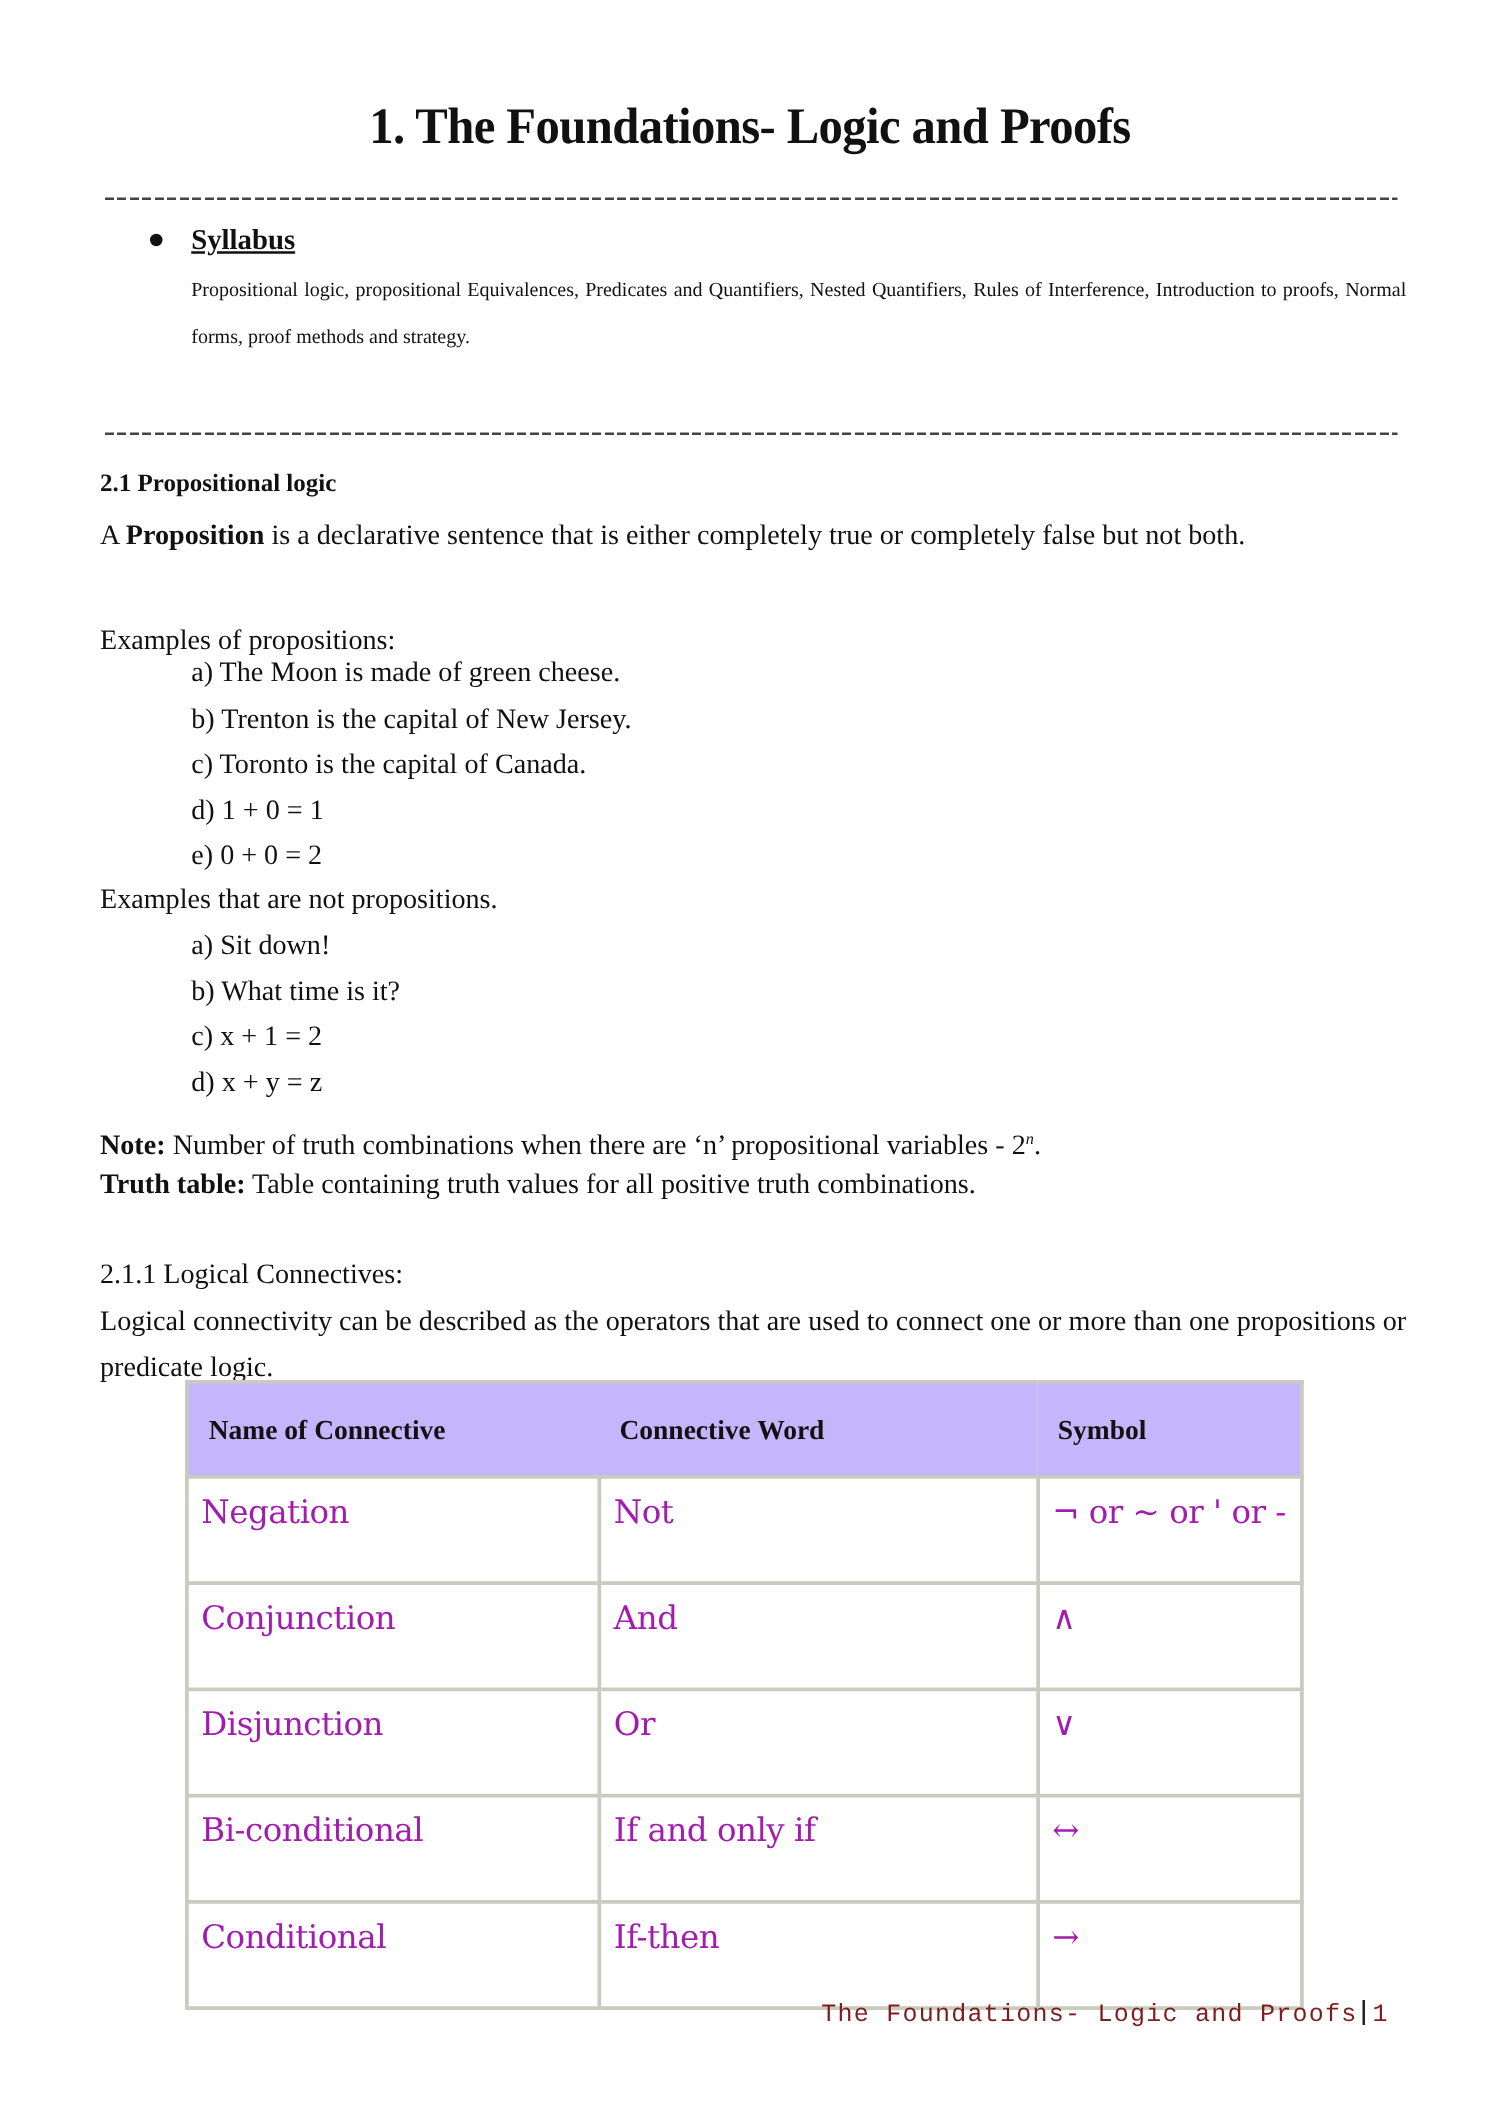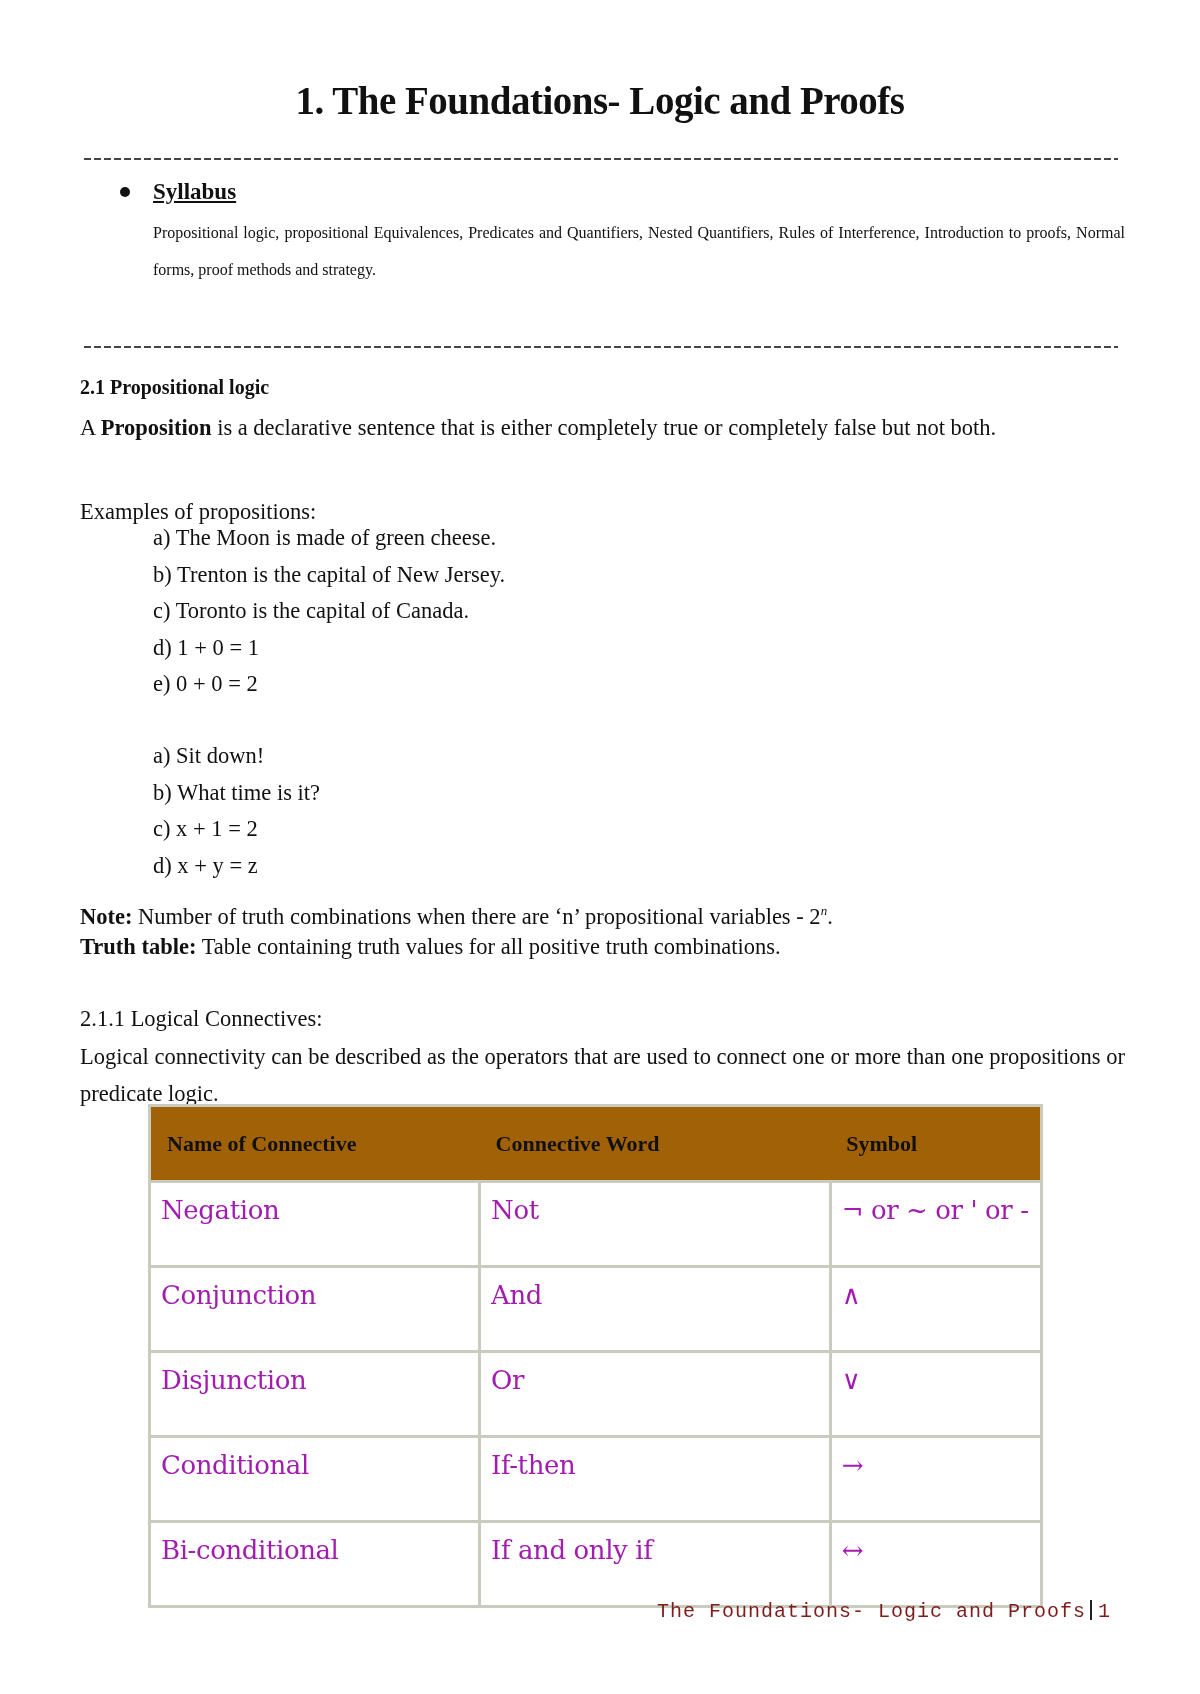--- a/index.html
+++ b/index.html
@@ -35,21 +35,21 @@
     .list2 { top: 738px; }
     .p-note { top: 893px; }
     .p-truth { top: 929px; }
     .h3 { position: absolute; left: 80px; top: 1002px; font-size: 22.5px; font-weight: normal; line-height: 34px; }
     .p-lc { top: 1039px; }
 
     sup { font-size: 13px; font-style: italic; }
 
     table.conn { position: absolute; left: 148px; top: 1104px; width: 895px;
                  border-collapse: collapse; border: 3px solid #c8cbbd; }
-    table.conn th { background: #a16207; text-align: left; font-size: 22px; font-weight: bold;
+    table.conn th { background: #c4b5fd; text-align: left; font-size: 22px; font-weight: bold;
                     height: 73px; padding: 0 0 0 16px; vertical-align: middle; }
     table.conn td { border: 3px solid #c8cbbd; font-size: 26px; color: #a21caf; height: 70px;
                     padding: 12px 0 0 10px; vertical-align: top;
                     font-family: "DejaVu Serif", "Liberation Serif", serif; font-weight: normal;
                     letter-spacing: -0.4px; }
     table.conn col.c1 { width: 331px; }
     table.conn col.c2 { width: 352px; }
     table.conn col.c3 { width: 212px; }
 
     .footer { position: absolute; right: 89px; top: 1600px; font-family: "Liberation Mono", "DejaVu Sans Mono", monospace;
@@ -77,20 +77,21 @@
 
   <div class="para p-exhead">Examples of propositions:</div>
   <div class="list list1">
     <div>a) The Moon is made of green cheese.</div>
     <div>b) Trenton is the capital of New Jersey.</div>
     <div>c) Toronto is the capital of Canada.</div>
     <div>d) 1 + 0 = 1</div>
     <div>e) 0 + 0 = 2</div>
   </div>
 
+  <div class="para p-nothead">Examples that are not propositions.</div>
   <div class="list list2">
     <div>a) Sit down!</div>
     <div>b) What time is it?</div>
     <div>c) x + 1 = 2</div>
     <div>d) x + y = z</div>
   </div>
 
   <div class="para p-note"><b>Note:</b><span> Number of truth combinations when there are ‘n’ propositional variables - 2</span><sup>n</sup><span>.</span></div>
 
   <div class="para p-truth"><b>Truth table:</b><span> Table containing truth values for all positive truth combinations.</span></div>
@@ -121,27 +122,27 @@
         <td>Conjunction</td>
         <td>And</td>
         <td>∧</td>
       </tr>
       <tr>
         <td>Disjunction</td>
         <td>Or</td>
         <td>∨</td>
       </tr>
       <tr>
+        <td>Bi-conditional</td>
+        <td>If and only if</td>
+        <td>↔</td>
+      </tr>
+      <tr>
         <td>Conditional</td>
         <td>If-then</td>
         <td>→</td>
-      </tr>
-      <tr>
-        <td>Bi-conditional</td>
-        <td>If and only if</td>
-        <td>↔</td>
       </tr>
     </tbody>
   </table>
 
   <div class="footer"><span>The Foundations- Logic and Proofs</span><span class="sep"></span><span>1</span></div>
 
 </div>
 
 </body></html>

